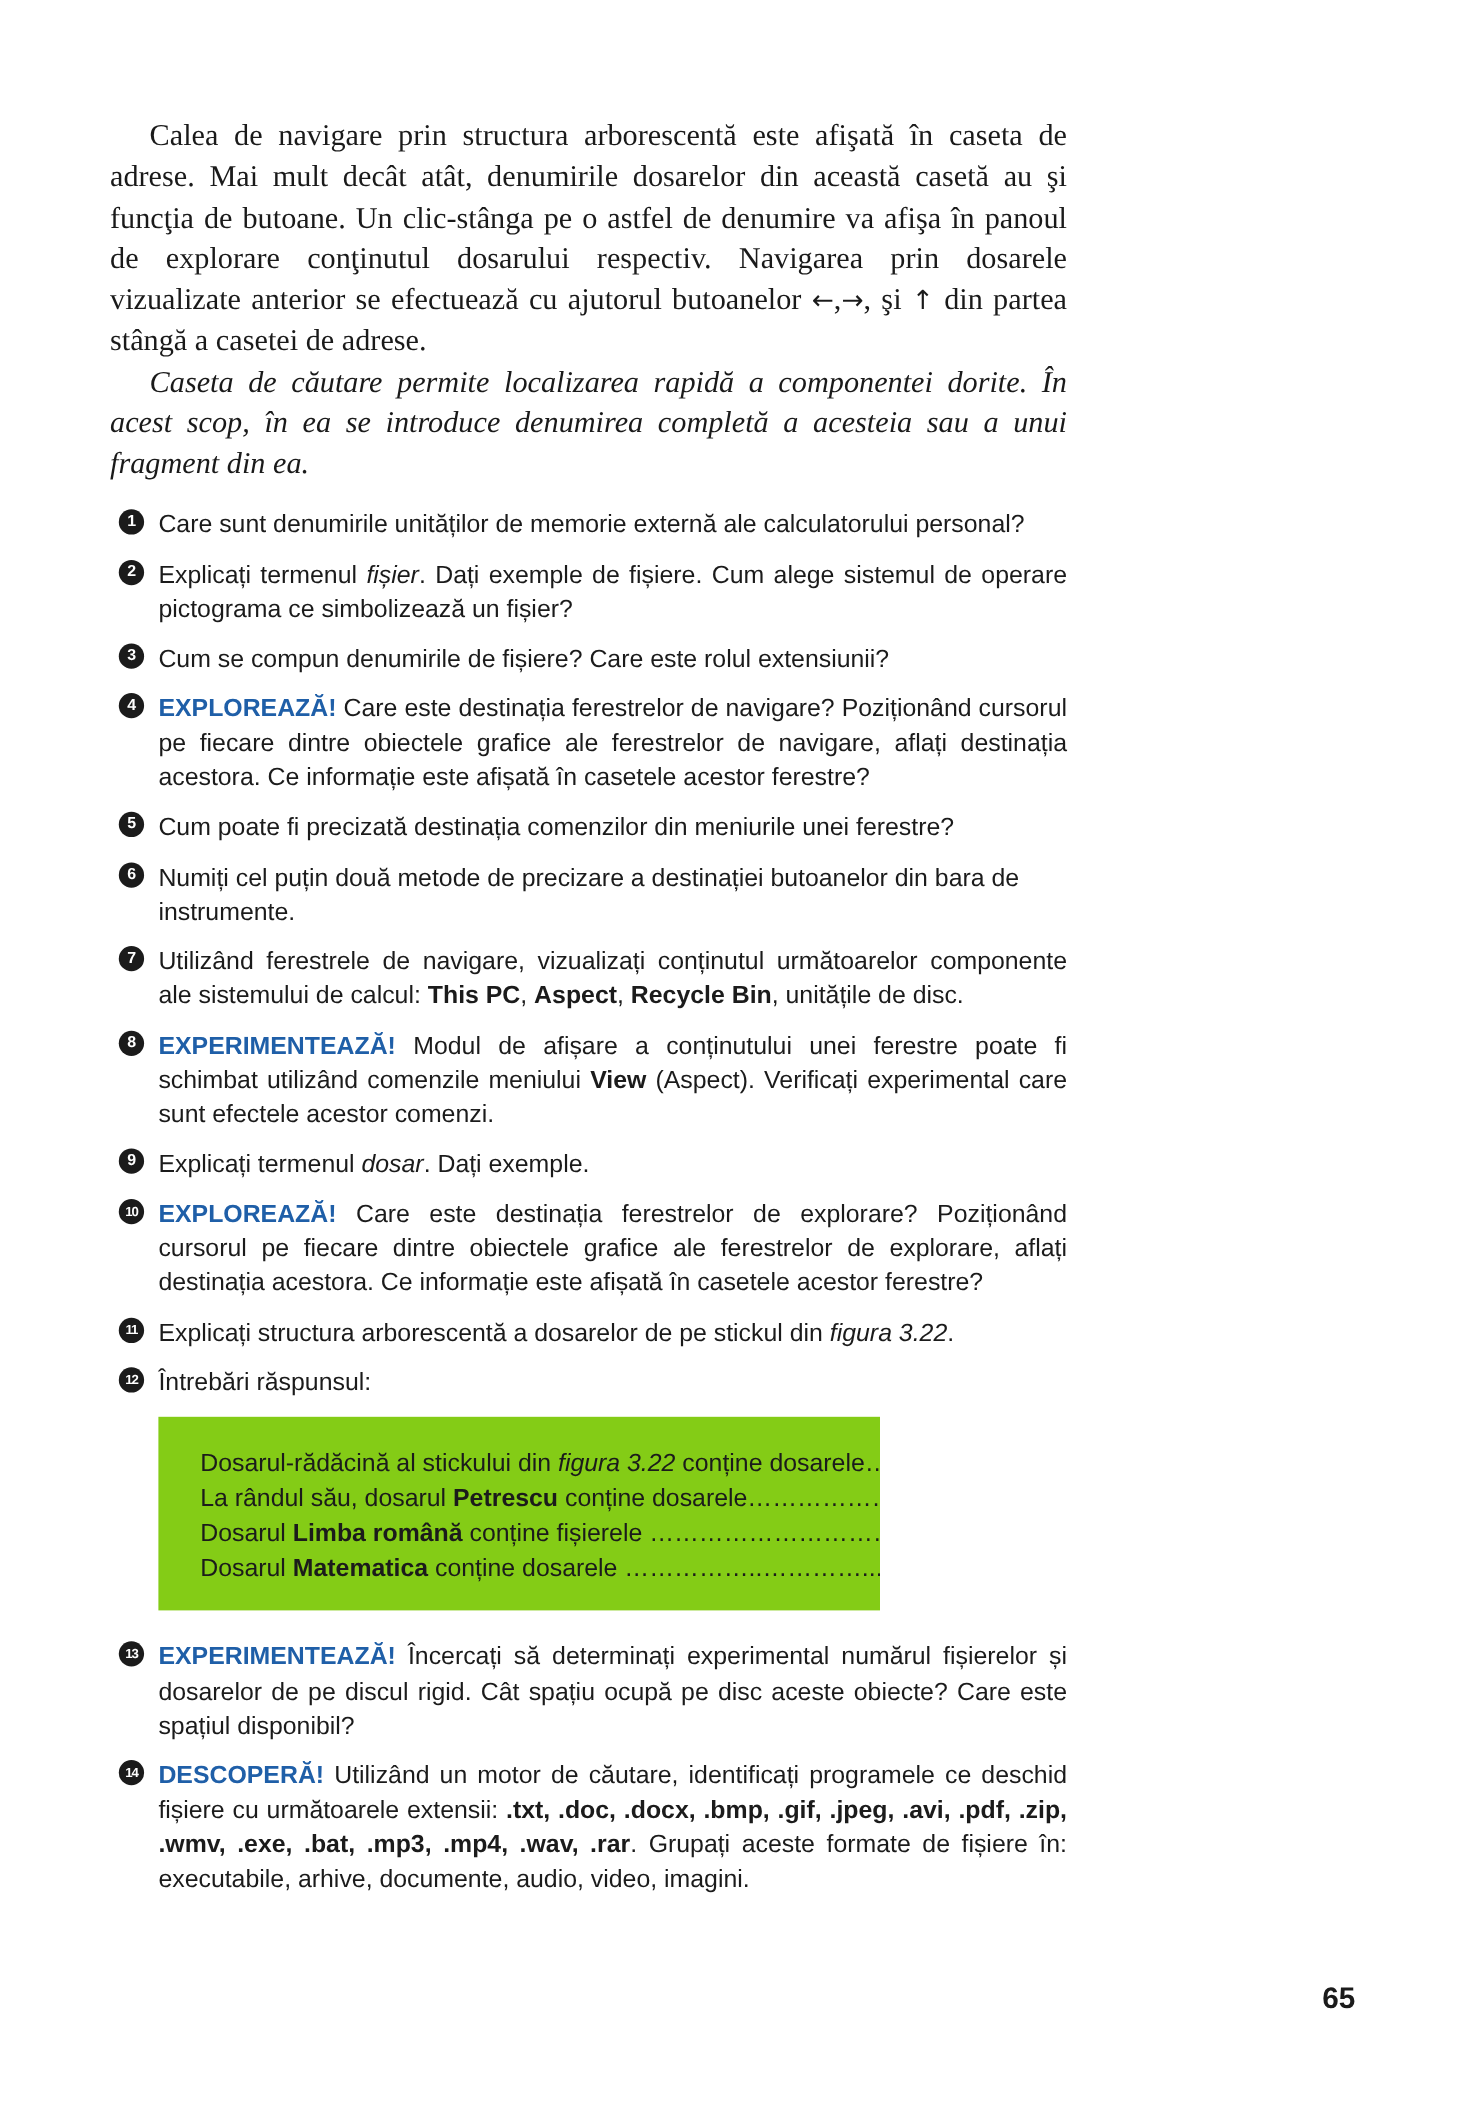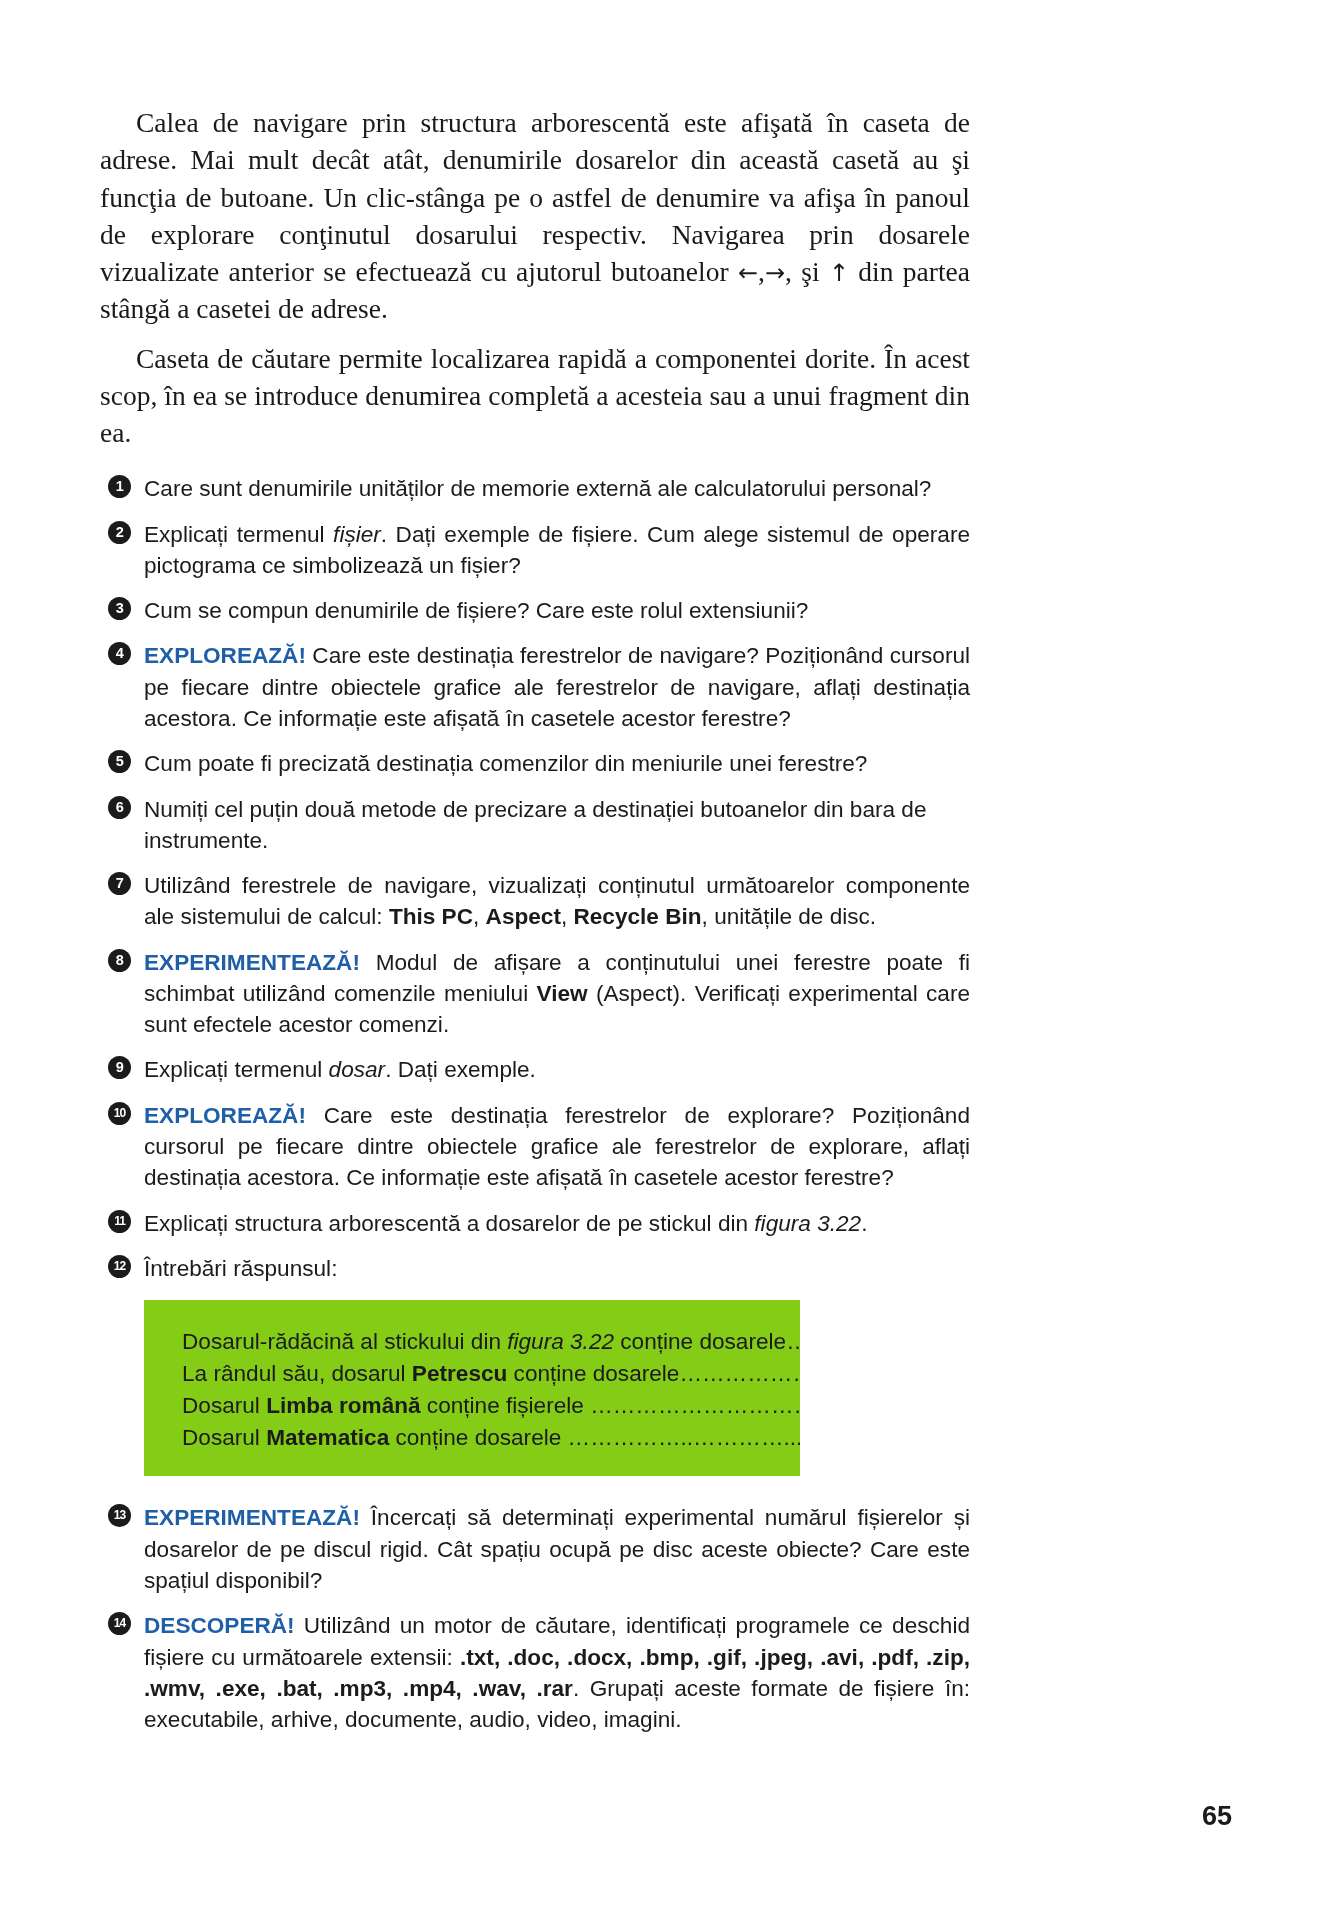--- a/index.html
+++ b/index.html
@@ -33,21 +33,21 @@
   .intro {
     font-family: "Liberation Serif", "DejaVu Serif", serif;
     font-size: 27.5px;
     line-height: 1.355;
     text-align: justify;
     text-justify: inter-word;
     color: #1a1a1a;
     margin: 0;
     hyphens: manual;
   }
-  .intro + .intro { margin-top: 12px; }
+  .intro + .intro { margin-top: 0; font-style: italic; }
   .intro .indent { display: inline-block; width: 36px; }
   .intro b { font-weight: 400; }
   .arrow-glyph { font-family: "DejaVu Sans", sans-serif; font-size: 24px; }
 
   
   .section-heading {
     font-family: "Liberation Sans", sans-serif;
     font-size: 29px;
     font-weight: 700;
     color: #1f5fa8;

